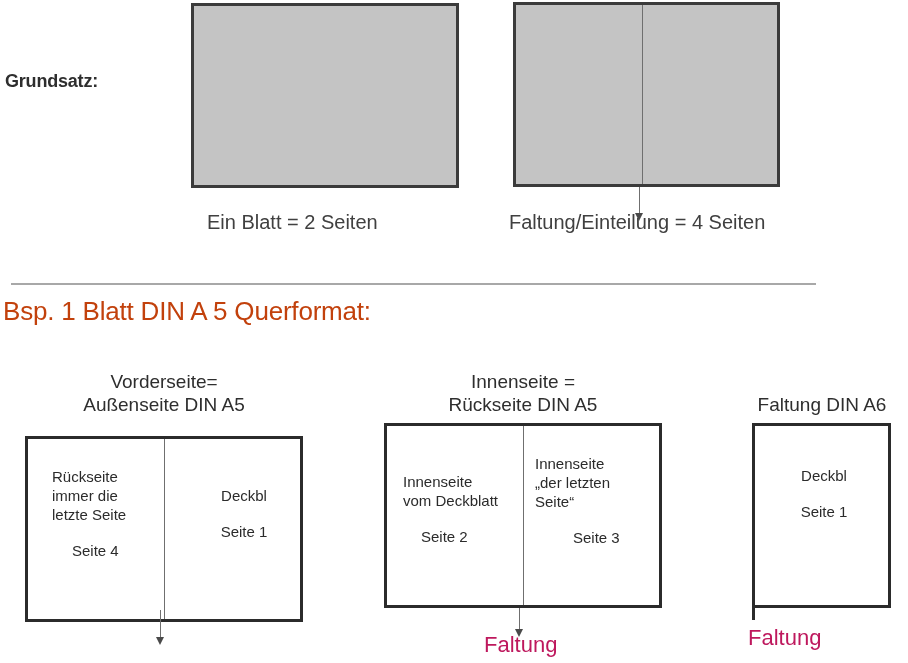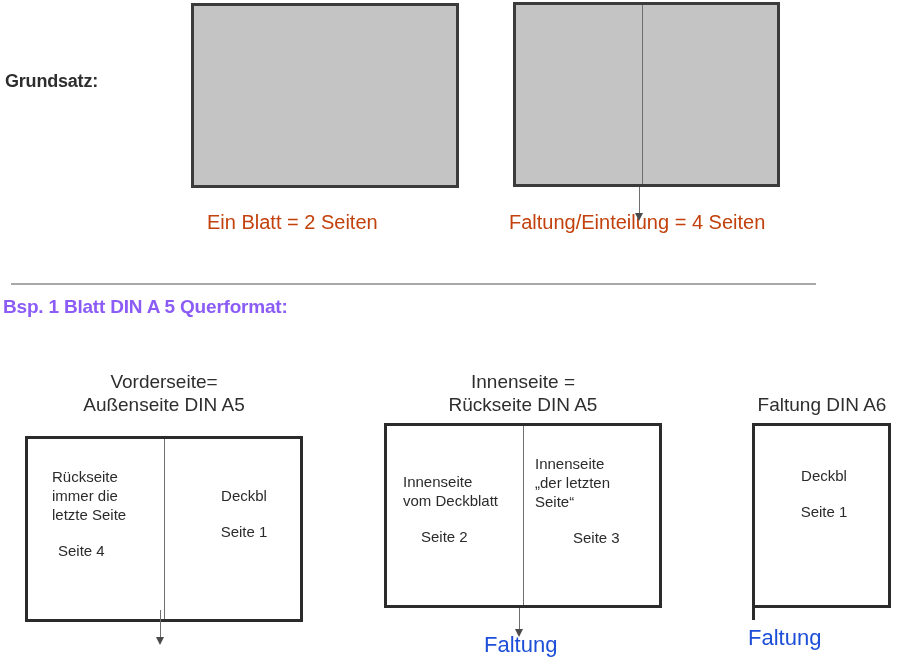--- a/index.html
+++ b/index.html
@@ -49,21 +49,21 @@
     position: absolute;
     left: 126px;
     top: 0;
     width: 1px;
     height: 100%;
     background: #6f6f6f;
   }
 
   .caption {
     font-size: 20px;
-    color: #c2410c;
+    color: #404040;
     white-space: nowrap;
   }
   #caption-single { left: 207px; top: 211px; }
   #caption-folded { left: 509px; top: 211px; }
 
   
   #arrow-top {
     left: 639px;
     top: 187px;
     width: 1px;
@@ -87,24 +87,24 @@
     top: 283px;
     width: 805px;
     height: 2px;
     background: #a8a8a8;
   }
 
   
   #bsp-heading {
     left: 3px;
     top: 296px;
-    font-size: 19px;
-    font-weight: bold;
+    font-size: 26px;
+    font-weight: normal;
     letter-spacing: -0.2px;
-    color: #8b5cf6;
+    color: #c2410c;
     white-space: nowrap;
   }
 
   
   .sheet-title {
     font-size: 19px;
     color: #2e2e2e;
     text-align: center;
     line-height: 23px;
     white-space: nowrap;
@@ -135,21 +135,21 @@
   .panel {
     position: absolute;
     font-size: 15px;
     color: #2b2b2b;
     line-height: 19px;
   }
   .panel .page-no { display: block; margin-top: 17px; }
 
   
   #panel-page4 { left: 24px;  top: 28px;  width: 105px; text-align: left; }
-  #panel-page4 .page-no { margin-left: 6px; }
+  #panel-page4 .page-no { margin-left: 20px; }
   #panel-page1 { left: 160px; top: 47px;  width: 112px; text-align: center; }
 
   
   #panel-page2 { left: 16px;  top: 46px;  width: 120px; text-align: left; }
   #panel-page2 .page-no { margin-left: 18px; }
   #panel-page3 { left: 148px; top: 28px;  width: 124px; text-align: left; }
   #panel-page3 .page-no { margin-left: 38px; }
 
   
   #panel-a6 { left: 14px; top: 40px; width: 110px; text-align: center; }
@@ -193,21 +193,21 @@
   #fold-mark-a6 {
     left: 752px;
     top: 423px;
     width: 3px;
     height: 197px;
     background: #2b2b2b;
   }
 
   .fold-caption {
     font-size: 22px;
-    color: #1d4ed8;
+    color: #be185d;
     white-space: nowrap;
   }
   #faltung-inner { left: 484px; top: 632px; }
   #faltung-a6    { left: 748px; top: 625px; }
 </style>
 </head>
 <body>
 
 <div class="abs" id="grundsatz-label">Grundsatz:</div>
 

